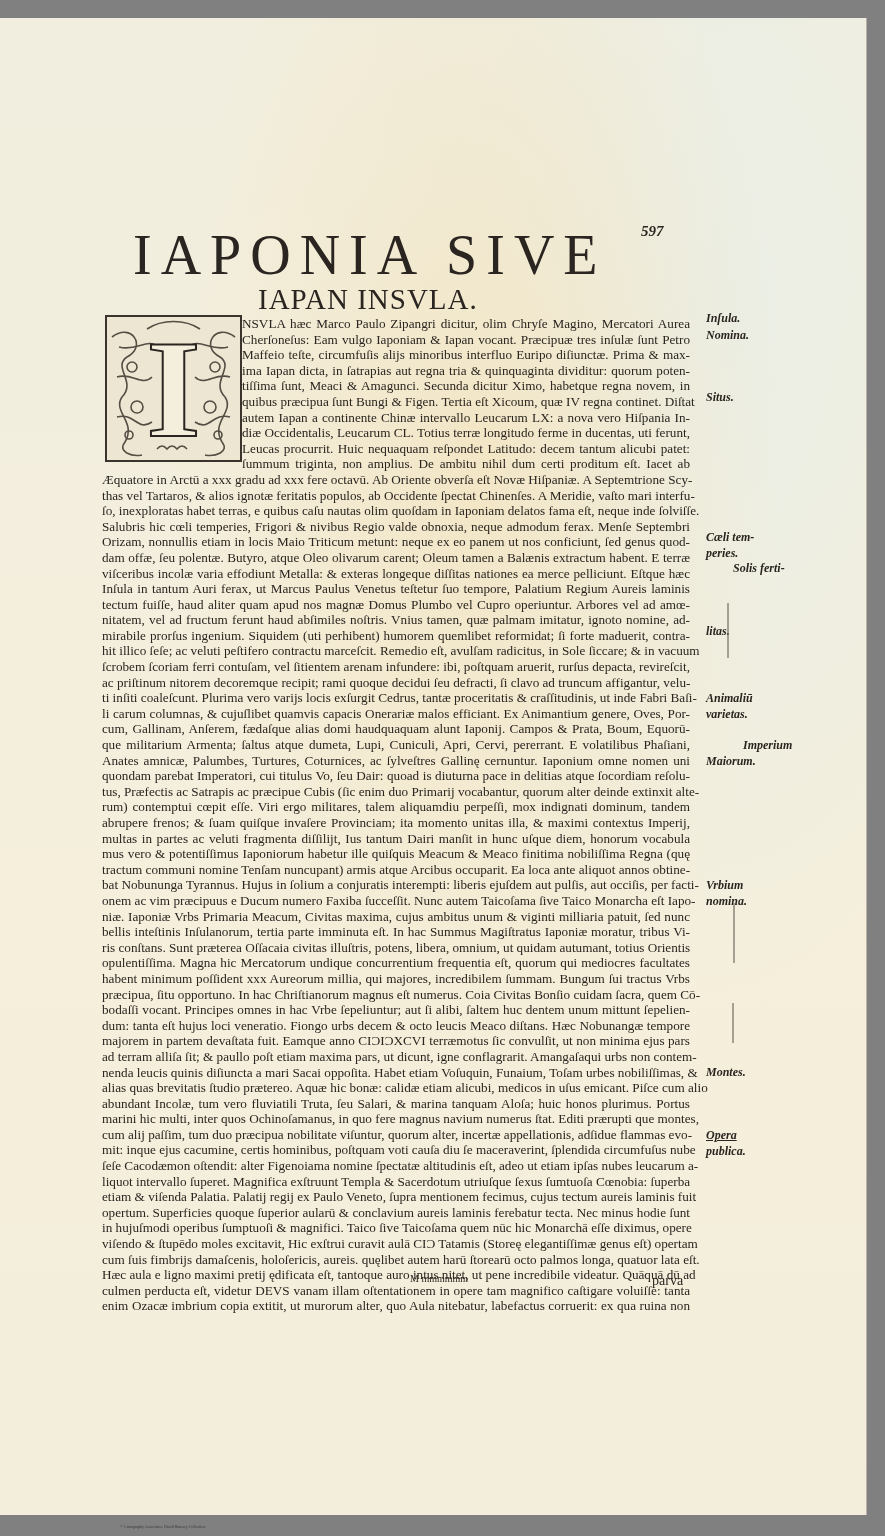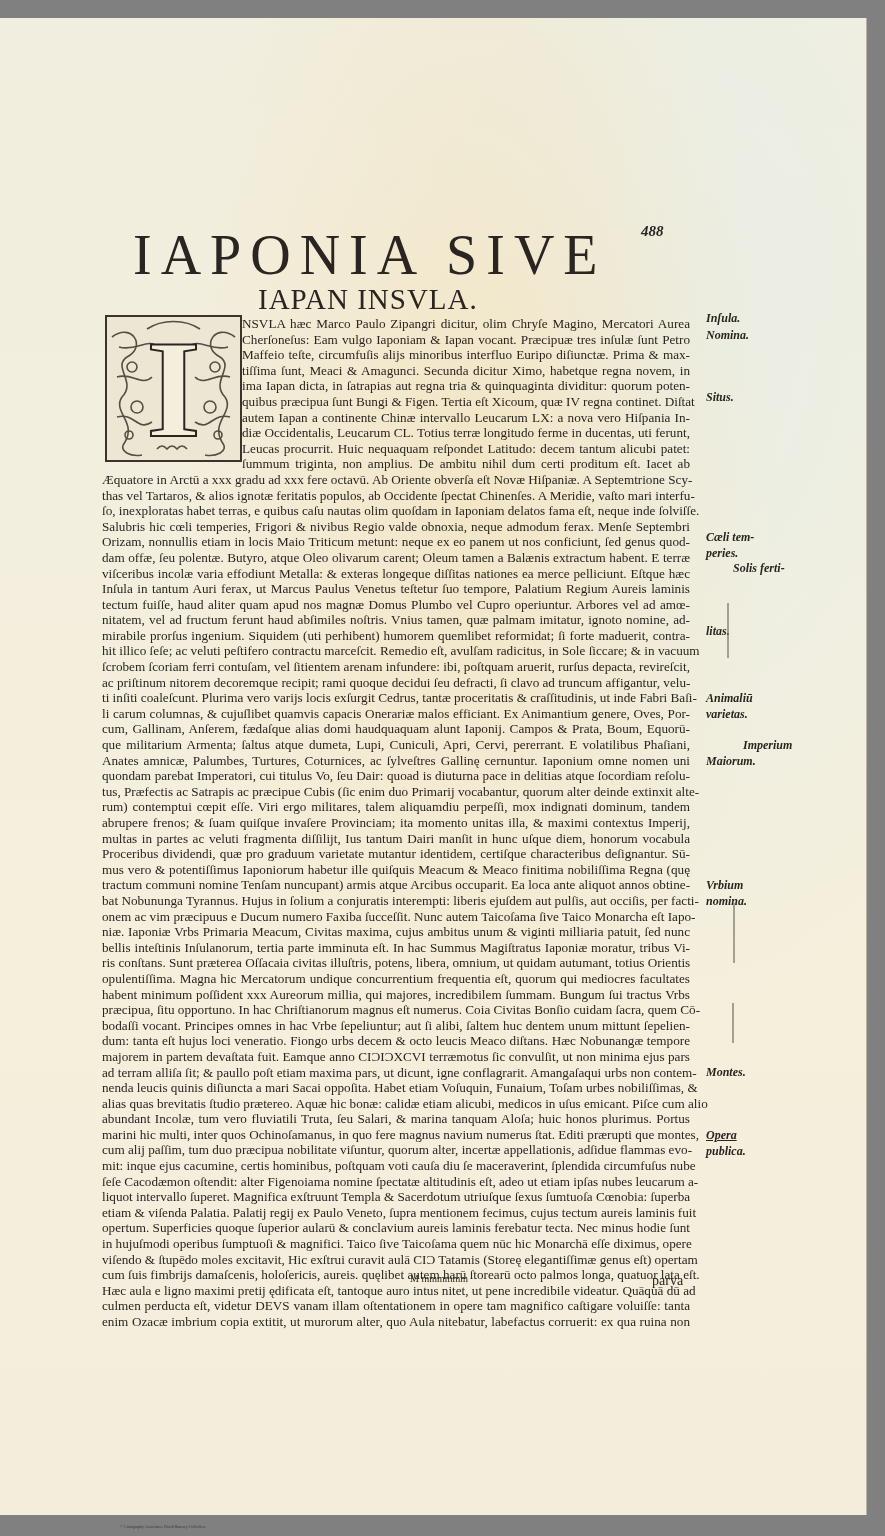--- a/index.html
+++ b/index.html
@@ -23,21 +23,21 @@
   .margin{position:absolute;font-style:italic;font-weight:bold;font-size:12px;line-height:13px;color:#2a2520;}
   .catch-m{position:absolute;left:410px;top:1255px;font-size:10px;color:#2a2520;}
   .catch-w{position:absolute;left:652px;top:1255px;font-size:14px;color:#2a2520;}
   .credit{position:absolute;left:120px;top:1524px;font-size:4px;color:#3a3a3a;white-space:nowrap;}
   .ink{position:absolute;width:1.5px;background:#6f6a61;opacity:.6;}
 </style>
 </head>
 <body>
 
 <div class="page">
-  <div class="pagenum">488</div>
+  <div class="pagenum">597</div>
   <div class="title">IAPONIA SIVE</div>
   <div class="subtitle">IAPAN INSVLA.</div>
 
   <div class="dropcap">
     <svg class="vine" viewBox="0 0 133 143" preserveAspectRatio="none">
       <g fill="none" stroke="#3a342c" stroke-width="1.6">
         <path d="M5 20 C25 5 40 30 20 40 C5 50 30 65 15 80 C5 95 30 105 18 125 C10 135 25 140 35 138"></path>
         <path d="M128 20 C108 5 93 30 113 40 C128 50 103 65 118 80 C128 95 103 105 115 125 C123 135 108 140 98 138"></path>
         <path d="M12 30 C30 35 40 20 52 30 M121 30 C103 35 93 20 81 30"></path>
         <path d="M10 60 C25 55 35 70 45 60 M123 60 C108 55 98 70 88 60"></path>
@@ -52,22 +52,22 @@
         <path d="M40 12 C55 2 78 2 93 12"></path>
       </g>
     </svg>
     <span class="letter">I</span>
   </div>
 
   <div class="body" id="body">
       <span class="line indent">NSVLA hæc Marco Paulo Zipangri dicitur, olim Chryſe Magino, Mercatori Aurea</span>
       <span class="line indent">Cherſoneſus: Eam vulgo Iaponiam &amp; Iapan vocant. Præcipuæ tres inſulæ ſunt Petro</span>
       <span class="line indent">Maffeio teſte, circumfuſis alijs minoribus interfluo Euripo diſiunctæ. Prima &amp; max-</span>
+      <span class="line indent">ima Iapan dicta, in ſatrapias aut regna tria &amp; quinquaginta dividitur: quorum poten-</span>
       <span class="line indent">tiſſima ſunt, Meaci &amp; Amagunci. Secunda dicitur Ximo, habetque regna novem, in</span>
-      <span class="line indent">ima Iapan dicta, in ſatrapias aut regna tria &amp; quinquaginta dividitur: quorum poten-</span>
       <span class="line indent">quibus præcipua ſunt Bungi &amp; Figen. Tertia eſt Xicoum, quæ IV regna continet. Diſtat</span>
       <span class="line indent">autem Iapan a continente Chinæ intervallo Leucarum LX: a nova vero Hiſpania In-</span>
       <span class="line indent">diæ Occidentalis, Leucarum CL. Totius terræ longitudo ferme in ducentas, uti ferunt,</span>
       <span class="line indent">Leucas procurrit. Huic nequaquam reſpondet Latitudo: decem tantum alicubi patet:</span>
       <span class="line indent">ſummum triginta, non amplius. De ambitu nihil dum certi proditum eſt. Iacet ab</span>
       <span class="line">Æquatore in Arctū a xxx gradu ad xxx fere octavū. Ab Oriente obverſa eſt Novæ Hiſpaniæ. A Septemtrione Scy-</span>
       <span class="line">thas vel Tartaros, &amp; alios ignotæ feritatis populos, ab Occidente ſpectat Chinenſes. A Meridie, vaſto mari interfu-</span>
       <span class="line">ſo, inexploratas habet terras, e quibus caſu nautas olim quoſdam in Iaponiam delatos fama eſt, neque inde ſolviſſe.</span>
       <span class="line">Salubris hic cœli temperies, Frigori &amp; nivibus Regio valde obnoxia, neque admodum ferax. Menſe Septembri</span>
       <span class="line">Orizam, nonnullis etiam in locis Maio Triticum metunt: neque ex eo panem ut nos conficiunt, ſed genus quod-</span>
@@ -83,21 +83,20 @@
       <span class="line">ti inſiti coaleſcunt. Plurima vero varijs locis exſurgit Cedrus, tantæ proceritatis &amp; craſſitudinis, ut inde Fabri Baſi-</span>
       <span class="line">li carum columnas, &amp; cujuſlibet quamvis capacis Onerariæ malos efficiant. Ex Animantium genere, Oves, Por-</span>
       <span class="line">cum, Gallinam, Anſerem, fædaſque alias domi haudquaquam alunt Iaponij. Campos &amp; Prata, Boum, Equorū-</span>
       <span class="line">que militarium Armenta; ſaltus atque dumeta, Lupi, Cuniculi, Apri, Cervi, pererrant. E volatilibus Phaſiani,</span>
       <span class="line">Anates amnicæ, Palumbes, Turtures, Coturnices, ac ſylveſtres Gallinę cernuntur. Iaponium omne nomen uni</span>
       <span class="line">quondam parebat Imperatori, cui titulus Vo, ſeu Dair: quoad is diuturna pace in delitias atque ſocordiam reſolu-</span>
       <span class="line">tus, Præfectis ac Satrapis ac præcipue Cubis (ſic enim duo Primarij vocabantur, quorum alter deinde extinxit alte-</span>
       <span class="line">rum) contemptui cœpit eſſe. Viri ergo militares, talem aliquamdiu perpeſſi, mox indignati dominum, tandem</span>
       <span class="line">abrupere frenos; &amp; ſuam quiſque invaſere Provinciam; ita momento unitas illa, &amp; maximi contextus Imperij,</span>
       <span class="line">multas in partes ac veluti fragmenta diſſilijt, Ius tantum Dairi manſit in hunc uſque diem, honorum vocabula</span>
-      <span class="line">Proceribus dividendi, quæ pro graduum varietate mutantur identidem, certiſque characteribus deſignantur. Sū-</span>
       <span class="line">mus vero &amp; potentiſſimus Iaponiorum habetur ille quiſquis Meacum &amp; Meaco finitima nobiliſſima Regna (quę</span>
       <span class="line">tractum communi nomine Tenſam nuncupant) armis atque Arcibus occuparit. Ea loca ante aliquot annos obtine-</span>
       <span class="line">bat Nobununga Tyrannus. Hujus in ſolium a conjuratis interempti: liberis ejuſdem aut pulſis, aut occiſis, per facti-</span>
       <span class="line">onem ac vim præcipuus e Ducum numero Faxiba ſucceſſit. Nunc autem Taicoſama ſive Taico Monarcha eſt Iapo-</span>
       <span class="line">niæ. Iaponiæ Vrbs Primaria Meacum, Civitas maxima, cujus ambitus unum &amp; viginti milliaria patuit, ſed nunc</span>
       <span class="line">bellis inteſtinis Inſulanorum, tertia parte imminuta eſt. In hac Summus Magiſtratus Iaponiæ moratur, tribus Vi-</span>
       <span class="line">ris conſtans. Sunt præterea Oſſacaia civitas illuſtris, potens, libera, omnium, ut quidam autumant, totius Orientis</span>
       <span class="line">opulentiſſima. Magna hic Mercatorum undique concurrentium frequentia eſt, quorum qui mediocres facultates</span>
       <span class="line">habent minimum poſſident xxx Aureorum millia, qui majores, incredibilem ſummam. Bungum ſui tractus Vrbs</span>
       <span class="line">præcipua, ſitu opportuno. In hac Chriſtianorum magnus eſt numerus. Coia Civitas Bonſio cuidam ſacra, quem Cō-</span>

